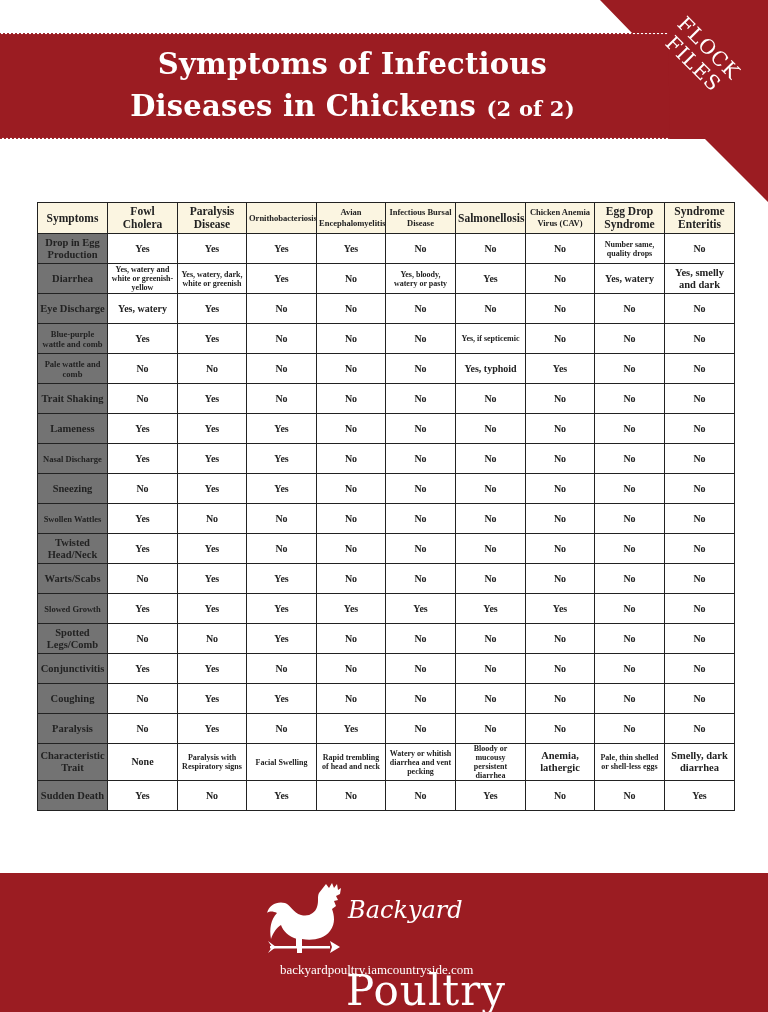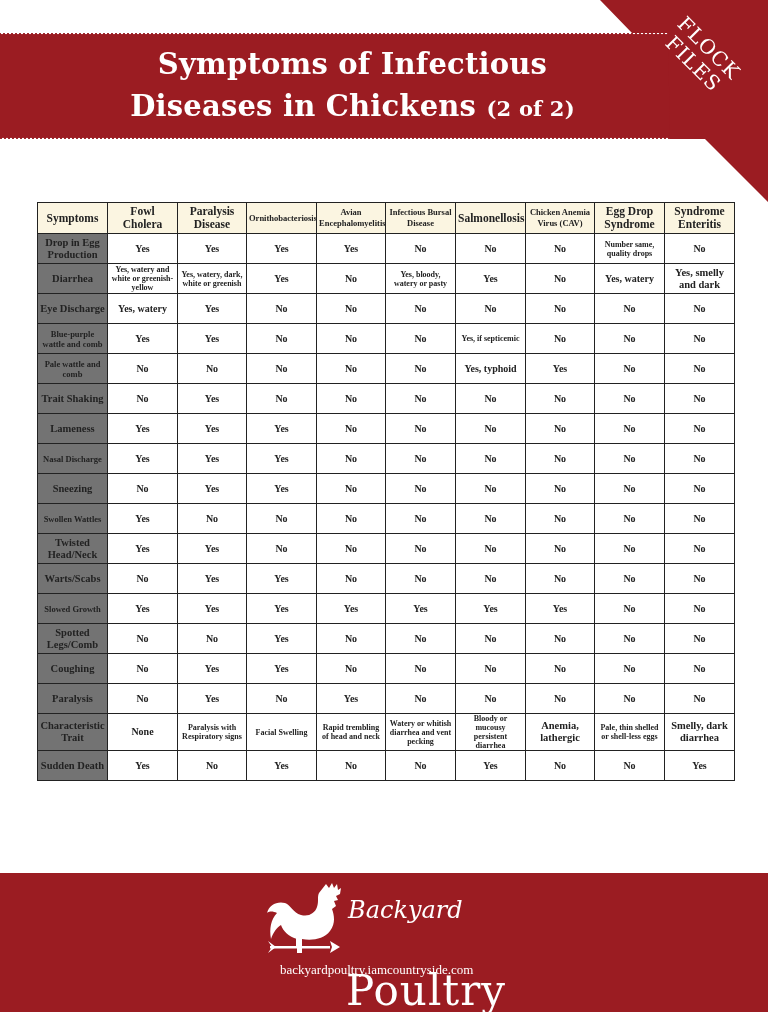--- a/index.html
+++ b/index.html
@@ -239,20 +239,32 @@
         <td>No</td>
         <td>Yes</td>
         <td>No</td>
         <td>No</td>
         <td>No</td>
         <td>No</td>
         <td>No</td>
         <td>No</td>
       </tr>
       <tr>
+        <td class="sym">Conjunctivitis</td>
+        <td>Yes</td>
+        <td>Yes</td>
+        <td>No</td>
+        <td>No</td>
+        <td>No</td>
+        <td>No</td>
+        <td>No</td>
+        <td>No</td>
+        <td>No</td>
+      </tr>
+      <tr>
         <td class="sym">Coughing</td>
         <td>No</td>
         <td>Yes</td>
         <td>Yes</td>
         <td>No</td>
         <td>No</td>
         <td>No</td>
         <td>No</td>
         <td>No</td>
         <td>No</td>

